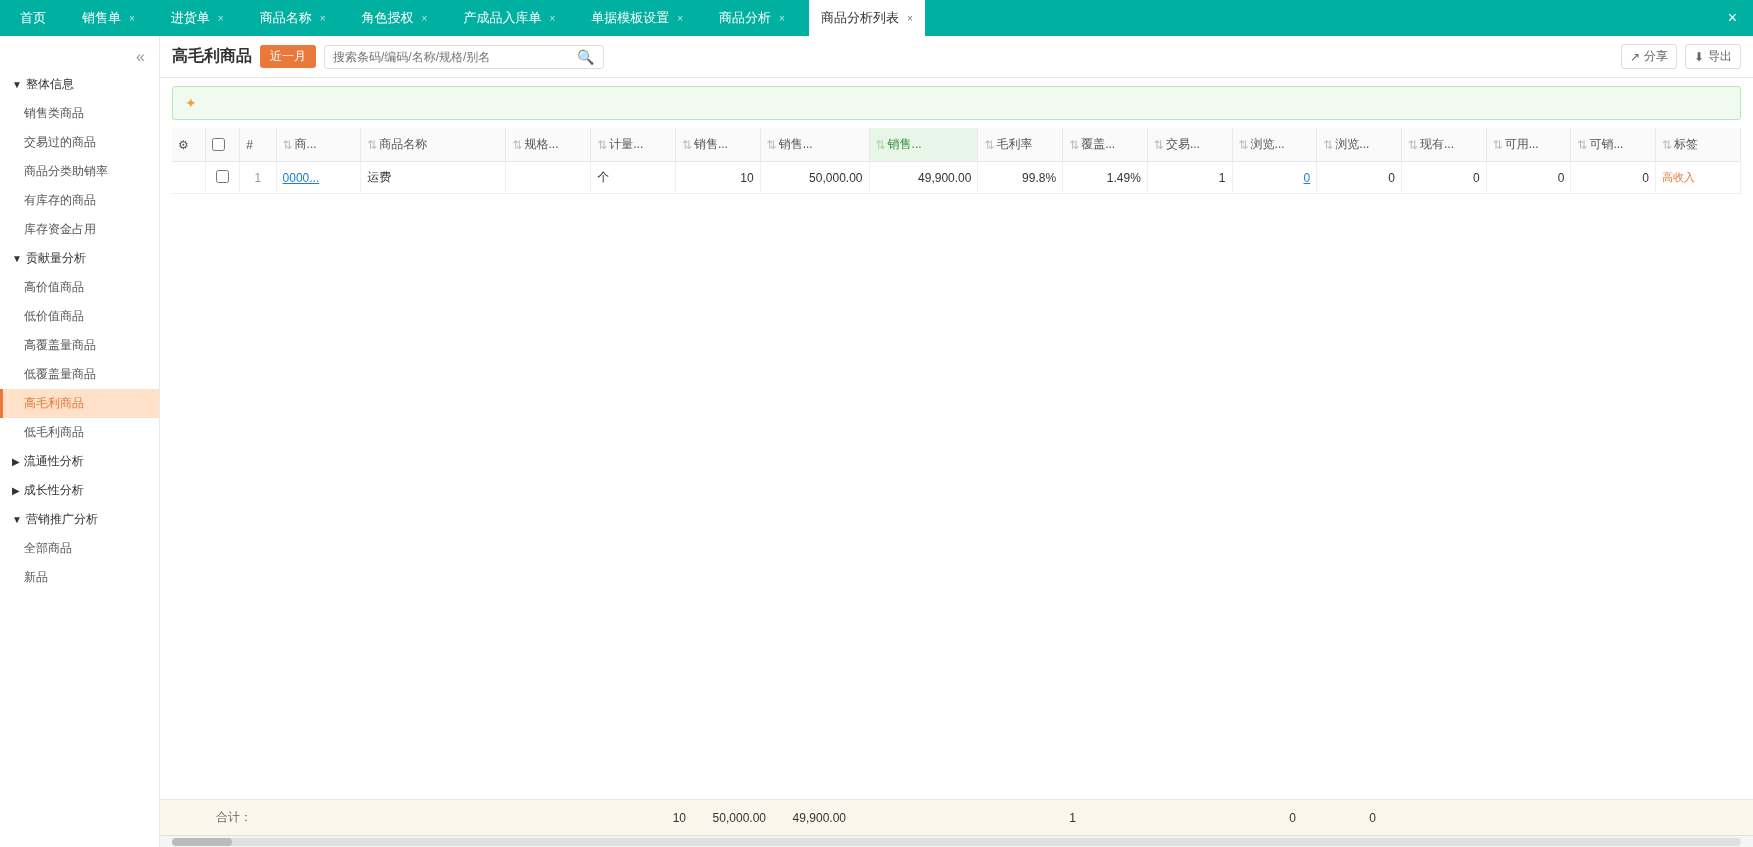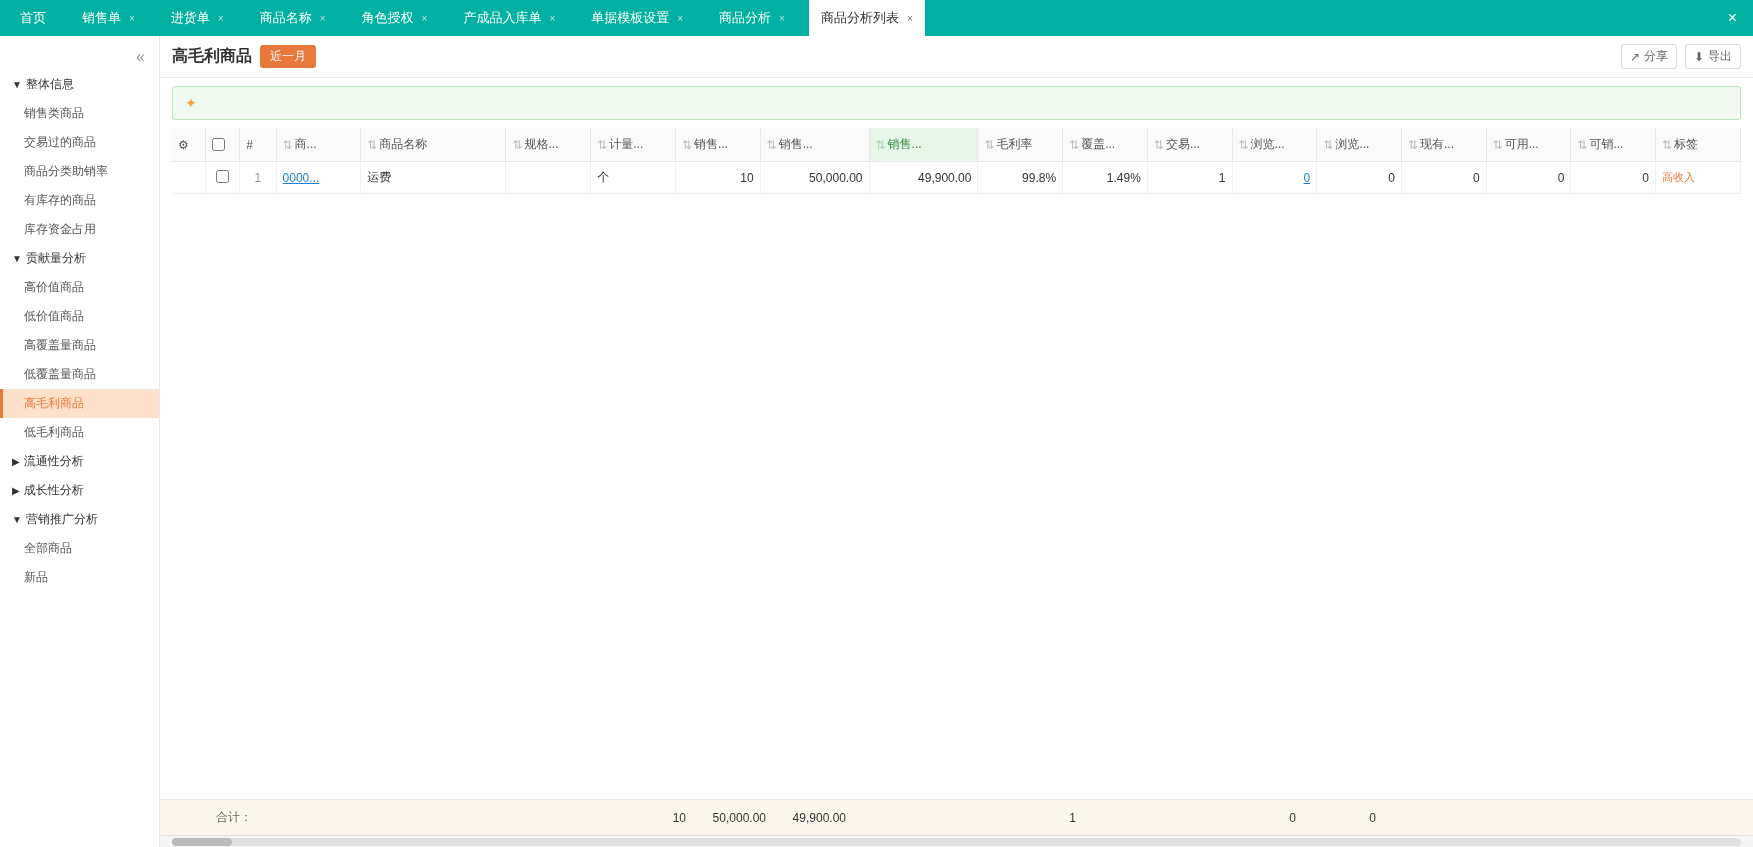--- a/index.html
+++ b/index.html
@@ -204,20 +204,24 @@
     <div class="sidebar-item">
       <span>新品</span>
     </div>
   </div>
 
   <div class="content-area">
 
     <div class="content-header">
       <span class="content-title">高毛利商品</span>
       <button class="period-btn">近一月</button>
+      <div class="search-box">
+        <input class="search-input" type="text" placeholder="搜索条码/编码/名称/规格/别名" style="">
+        <span class="search-icon">🔍</span>
+      </div>
       <div class="header-actions">
         <button class="action-btn">
           <span>↗</span>
           <span>分享</span>
         </button>
         <button class="action-btn">
           <span>⬇</span>
           <span>导出</span>
         </button>
       </div>

